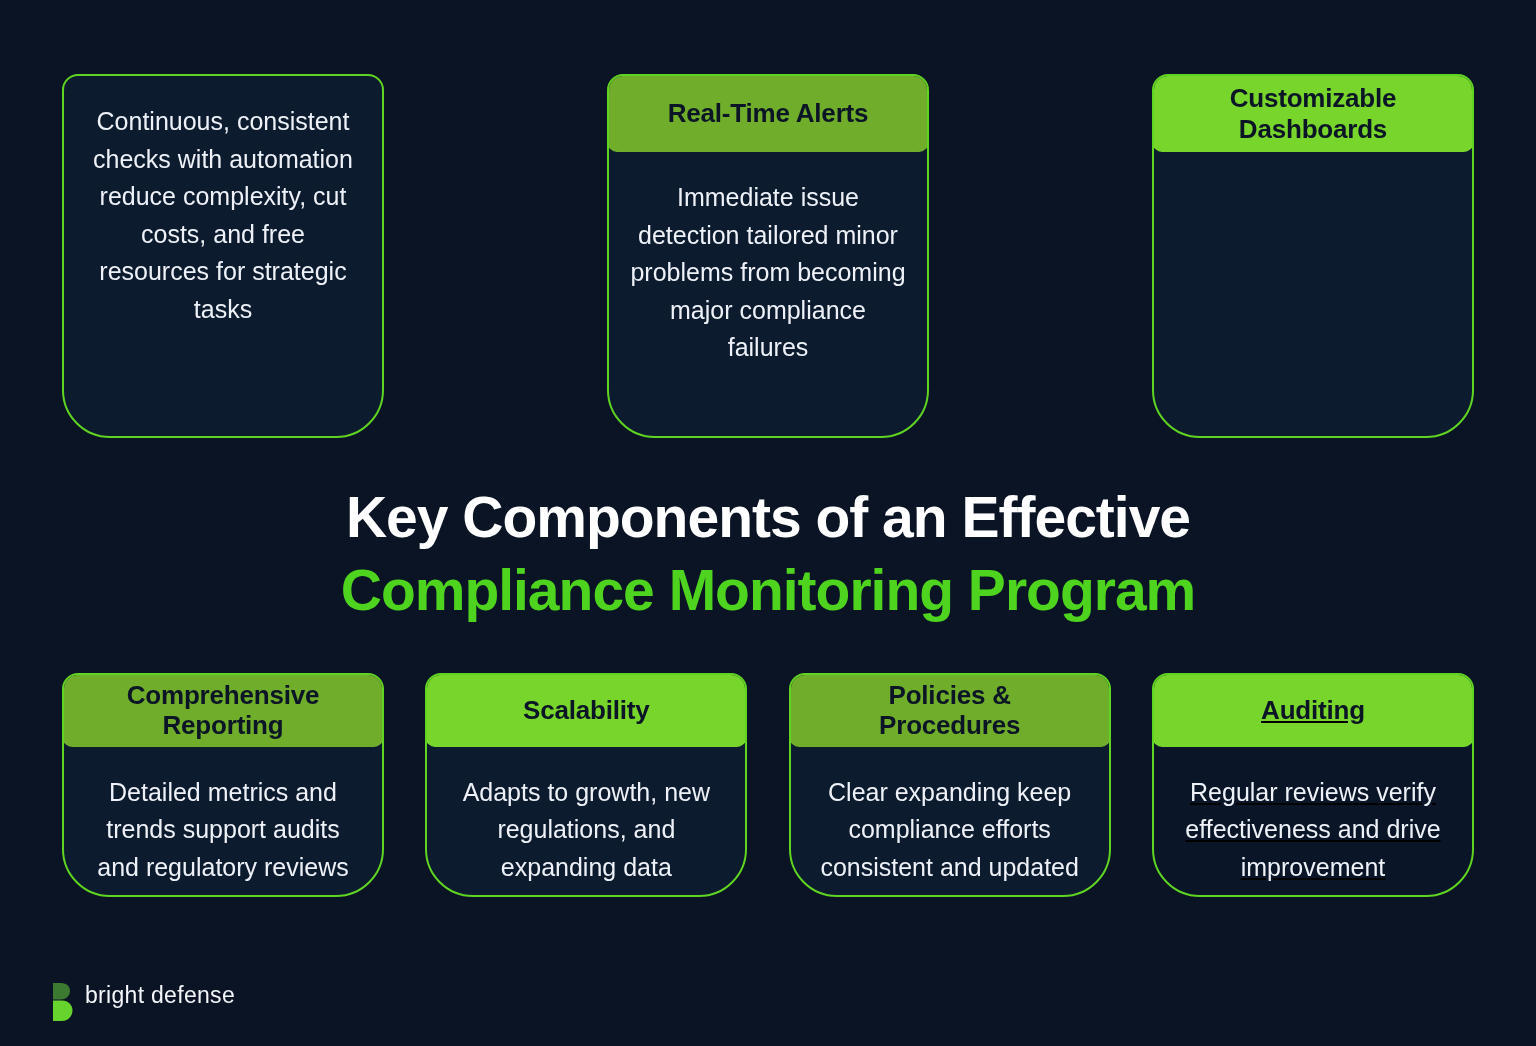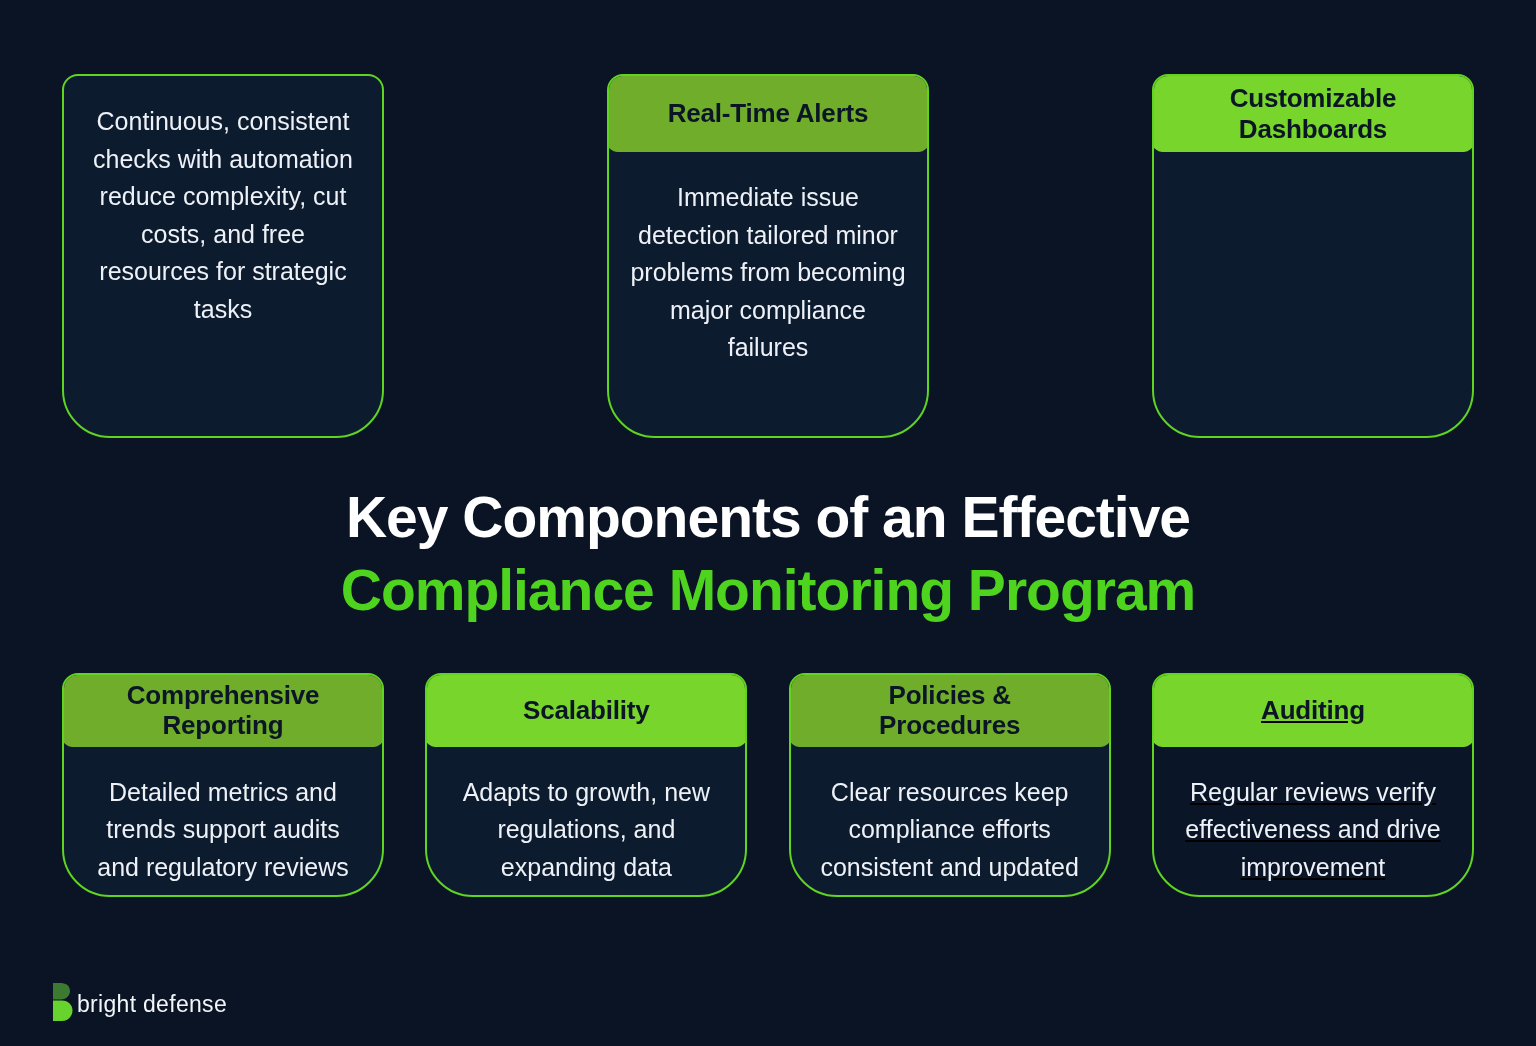--- a/index.html
+++ b/index.html
@@ -83,21 +83,21 @@
     line-height:1.14;
     letter-spacing:-1px;
   }
   .title-line { display:block; font-size:57px; font-weight:700;margin-top:8px; }
   .title-line.white { color:#ffffff; }
   .title-line.green { color:#4ed41f; }
 
   .footer {
     position:absolute;
     left:50px; bottom:20px;
-    display:flex; align-items:center; gap:3px;
+    display:flex; gap:11px;
     z-index:2;
   }
   .logo-text {
     color:#f3f6fa;
     font-size:23px;
     letter-spacing:0.3px;
   }
 </style>
 </head>
 <body>
@@ -154,21 +154,21 @@
     <div class="card-body">
       <p class="card-text">Adapts to growth, new regulations, and expanding data</p>
     </div>
   </div>
 
   <div class="card">
     <div class="card-header dark">
       <span class="card-title">Policies &amp; Procedures</span>
     </div>
     <div class="card-body">
-      <p class="card-text">Clear resources keep compliance efforts consistent and updated</p>
+      <p class="card-text">Clear expanding keep compliance efforts consistent and updated</p>
     </div>
   </div>
 
   <div class="card">
     <div class="card-header bright">
       <span class="card-title">Auditing</span>
     </div>
     <div class="card-body">
       <p class="card-text">Regular reviews verify effectiveness and drive improvement</p>
     </div>

